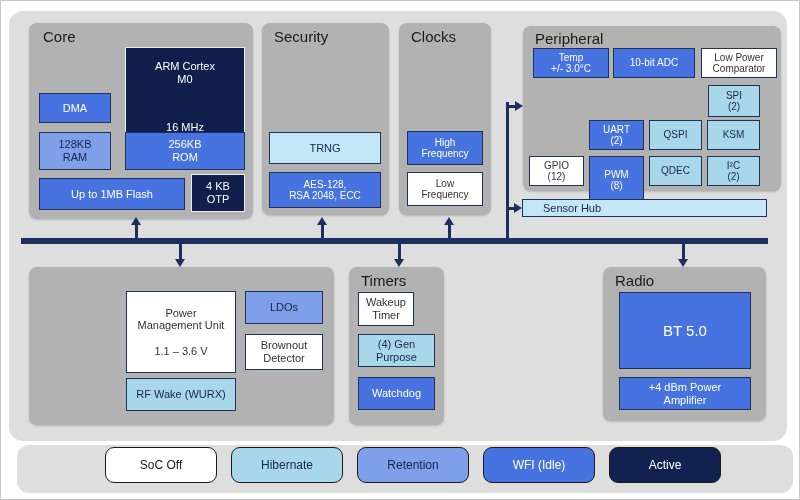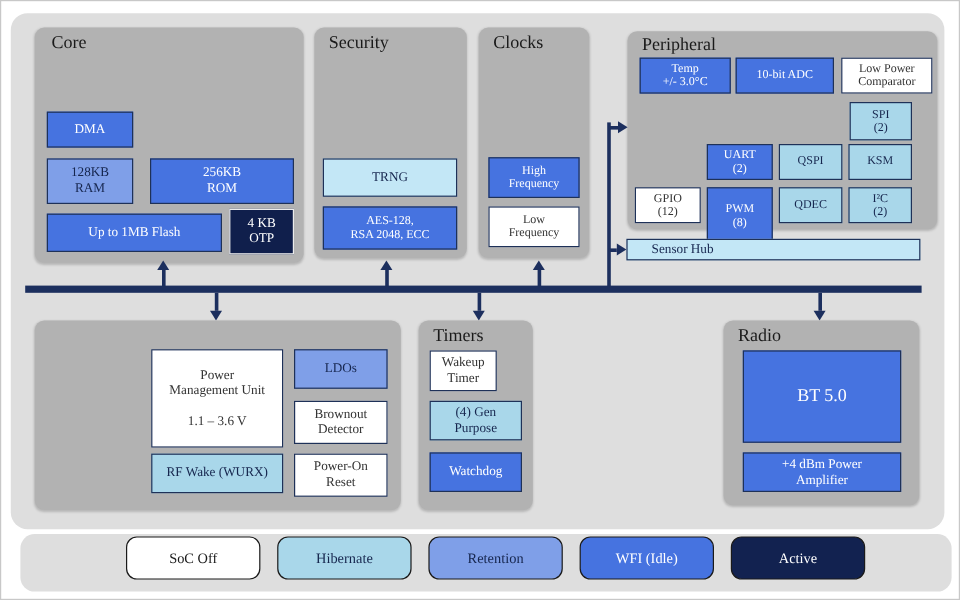--- a/index.html
+++ b/index.html
@@ -1,18 +1,18 @@
 <!DOCTYPE html>
 <html><head>
 <meta charset="utf-8">
 <style>
   html,body{margin:0;padding:0;background:#fff;}
   .stage{position:relative;width:800px;height:500px;background:#ffffff;
          border:1px solid #c8c8c8;box-sizing:border-box;overflow:hidden;
-         font-family:Liberation Serif, serif;padding-left:20px;}
+         font-family:Liberation Sans, sans-serif;padding-left:20px;}
   .panel{position:absolute;background:#dedede;border-radius:14px;}
   .panel-main{left:8px;top:10px;width:778px;height:430px;}
   .panel-legend{left:16px;top:444px;width:776px;height:48px;border-radius:12px;}
 
   .blk{position:absolute;background:#b2b2b2;border-radius:8px;
        box-shadow:0 1px 2px rgba(0,0,0,0.18);}
   .blk-title{position:absolute;font-size:15px;color:#1a1a1a;white-space:nowrap;}
 
   .bx{position:absolute;display:flex;align-items:center;justify-content:center;
       text-align:center;box-sizing:border-box;border:1.5px solid #1e3158;
@@ -56,20 +56,25 @@
 </head>
 <body>
 
 <div class="stage">
 
   <div class="panel panel-main"></div>
   <div class="panel panel-legend"></div>
 
   <div class="blk" style="left:28px;top:22px;width:224px;height:196px;"></div>
   <div class="blk-title" style="left:42px;top:27px;">Core</div>
+  <div class="bx navybox cpu-box" style="left:124px;top:46px;width:120px;height:100px;">
+    <span>ARM Cortex
+M0</span>
+    <span>16 MHz</span>
+  </div>
   <div class="bx royal" style="left:38px;top:92px;width:72px;height:30px;">DMA</div>
   <div class="bx medium" style="left:38px;top:131px;width:72px;height:38px;">128KB
 RAM</div>
   <div class="bx royal" style="left:124px;top:131px;width:120px;height:38px;">256KB
 ROM</div>
   <div class="bx royal" style="left:38px;top:177px;width:146px;height:32px;">Up to 1MB Flash</div>
   <div class="bx navybox" style="left:190px;top:173px;width:54px;height:38px;">4 KB
 OTP</div>
 
   <div class="blk" style="left:261px;top:22px;width:127px;height:192px;"></div>
@@ -145,22 +150,20 @@
   <div class="blk" style="left:28px;top:266px;width:305px;height:158px;"></div>
   <div class="bx whitebox pmu-box" style="left:125px;top:290px;width:110px;height:82px;">
     <span>Power
 Management Unit</span>
     <span>1.1 – 3.6 V</span>
   </div>
   <div class="bx medium" style="left:244px;top:290px;width:78px;height:33px;">LDOs</div>
   <div class="bx whitebox" style="left:244px;top:333px;width:78px;height:36px;">Brownout
 Detector</div>
   <div class="bx light" style="left:125px;top:377px;width:110px;height:33px;">RF Wake (WURX)</div>
-  <div class="bx whitebox" style="left:244px;top:377px;width:78px;height:36px;">Power-On
-Reset</div>
 
   <div class="blk" style="left:348px;top:266px;width:95px;height:158px;"></div>
   <div class="blk-title" style="left:360px;top:271px;">Timers</div>
   <div class="bx whitebox" style="left:357px;top:291px;width:56px;height:34px;">Wakeup
 Timer</div>
   <div class="bx light" style="left:357px;top:333px;width:77px;height:33px;">(4) Gen
 Purpose</div>
   <div class="bx royal" style="left:357px;top:376px;width:77px;height:33px;">Watchdog</div>
 
   <div class="blk" style="left:602px;top:266px;width:163px;height:154px;"></div>

